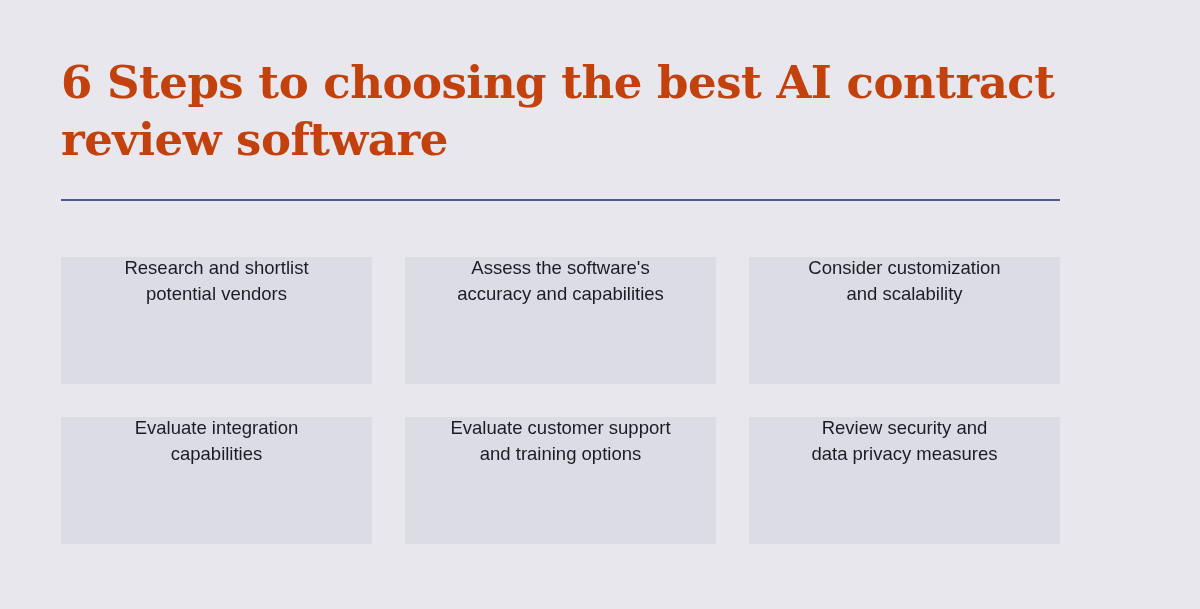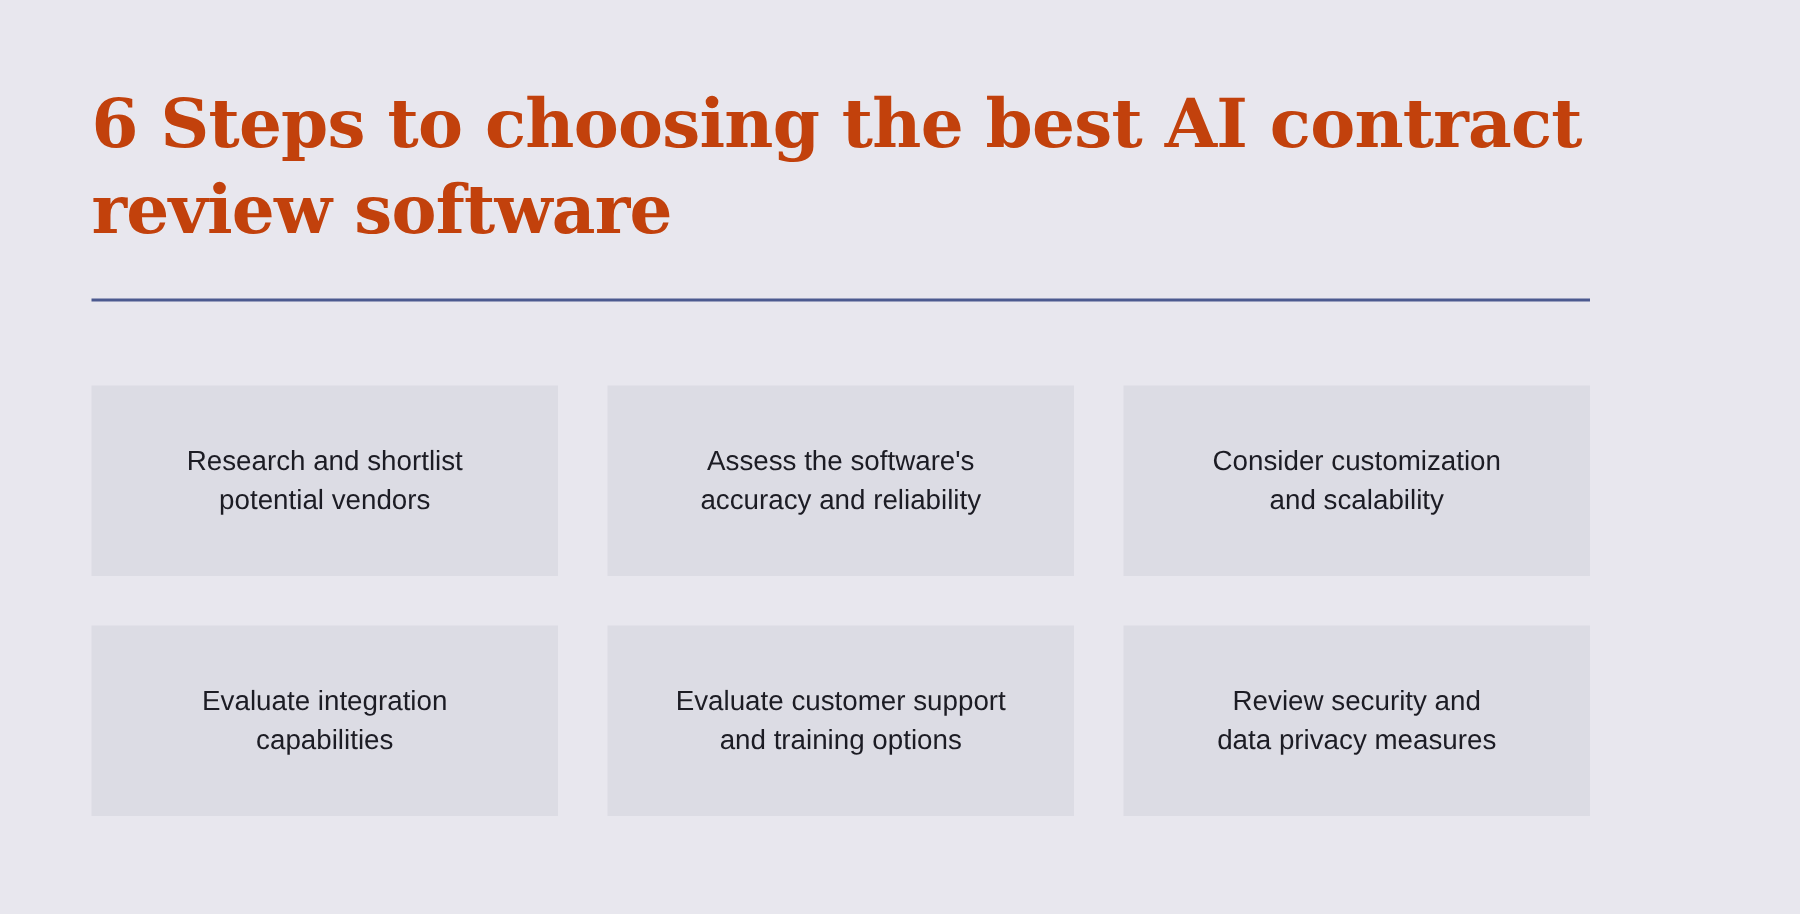--- a/index.html
+++ b/index.html
@@ -41,21 +41,21 @@
       width: 1000px;
       display: grid;
       grid-template-columns: 311px 311px 311px;
       grid-template-rows: 127px 127px;
       column-gap: 33px;
       row-gap: 33px;
     }
     .card {
       background: #dcdce4;
       display: flex;
-      align-items: center;
+      align-items: flex-start;
       justify-content: center;
       text-align: center;
       padding: 0 20px;
       box-sizing: border-box;
     }
     .card-text {
       font-family: "Liberation Sans", "DejaVu Sans", sans-serif;
       font-size: 18.5px;
       line-height: 26px;
       color: #1c1c24;
@@ -70,21 +70,21 @@
 
 <div class="divider"></div>
 
 <div class="grid">
   <div class="card">
     <span class="card-text">Research and shortlist
 potential vendors</span>
   </div>
   <div class="card">
     <span class="card-text">Assess the software's
-accuracy and reliability</span>
+accuracy and capabilities</span>
   </div>
   <div class="card">
     <span class="card-text">Consider customization
 and scalability</span>
   </div>
   <div class="card">
     <span class="card-text">Evaluate integration
 capabilities</span>
   </div>
   <div class="card">

